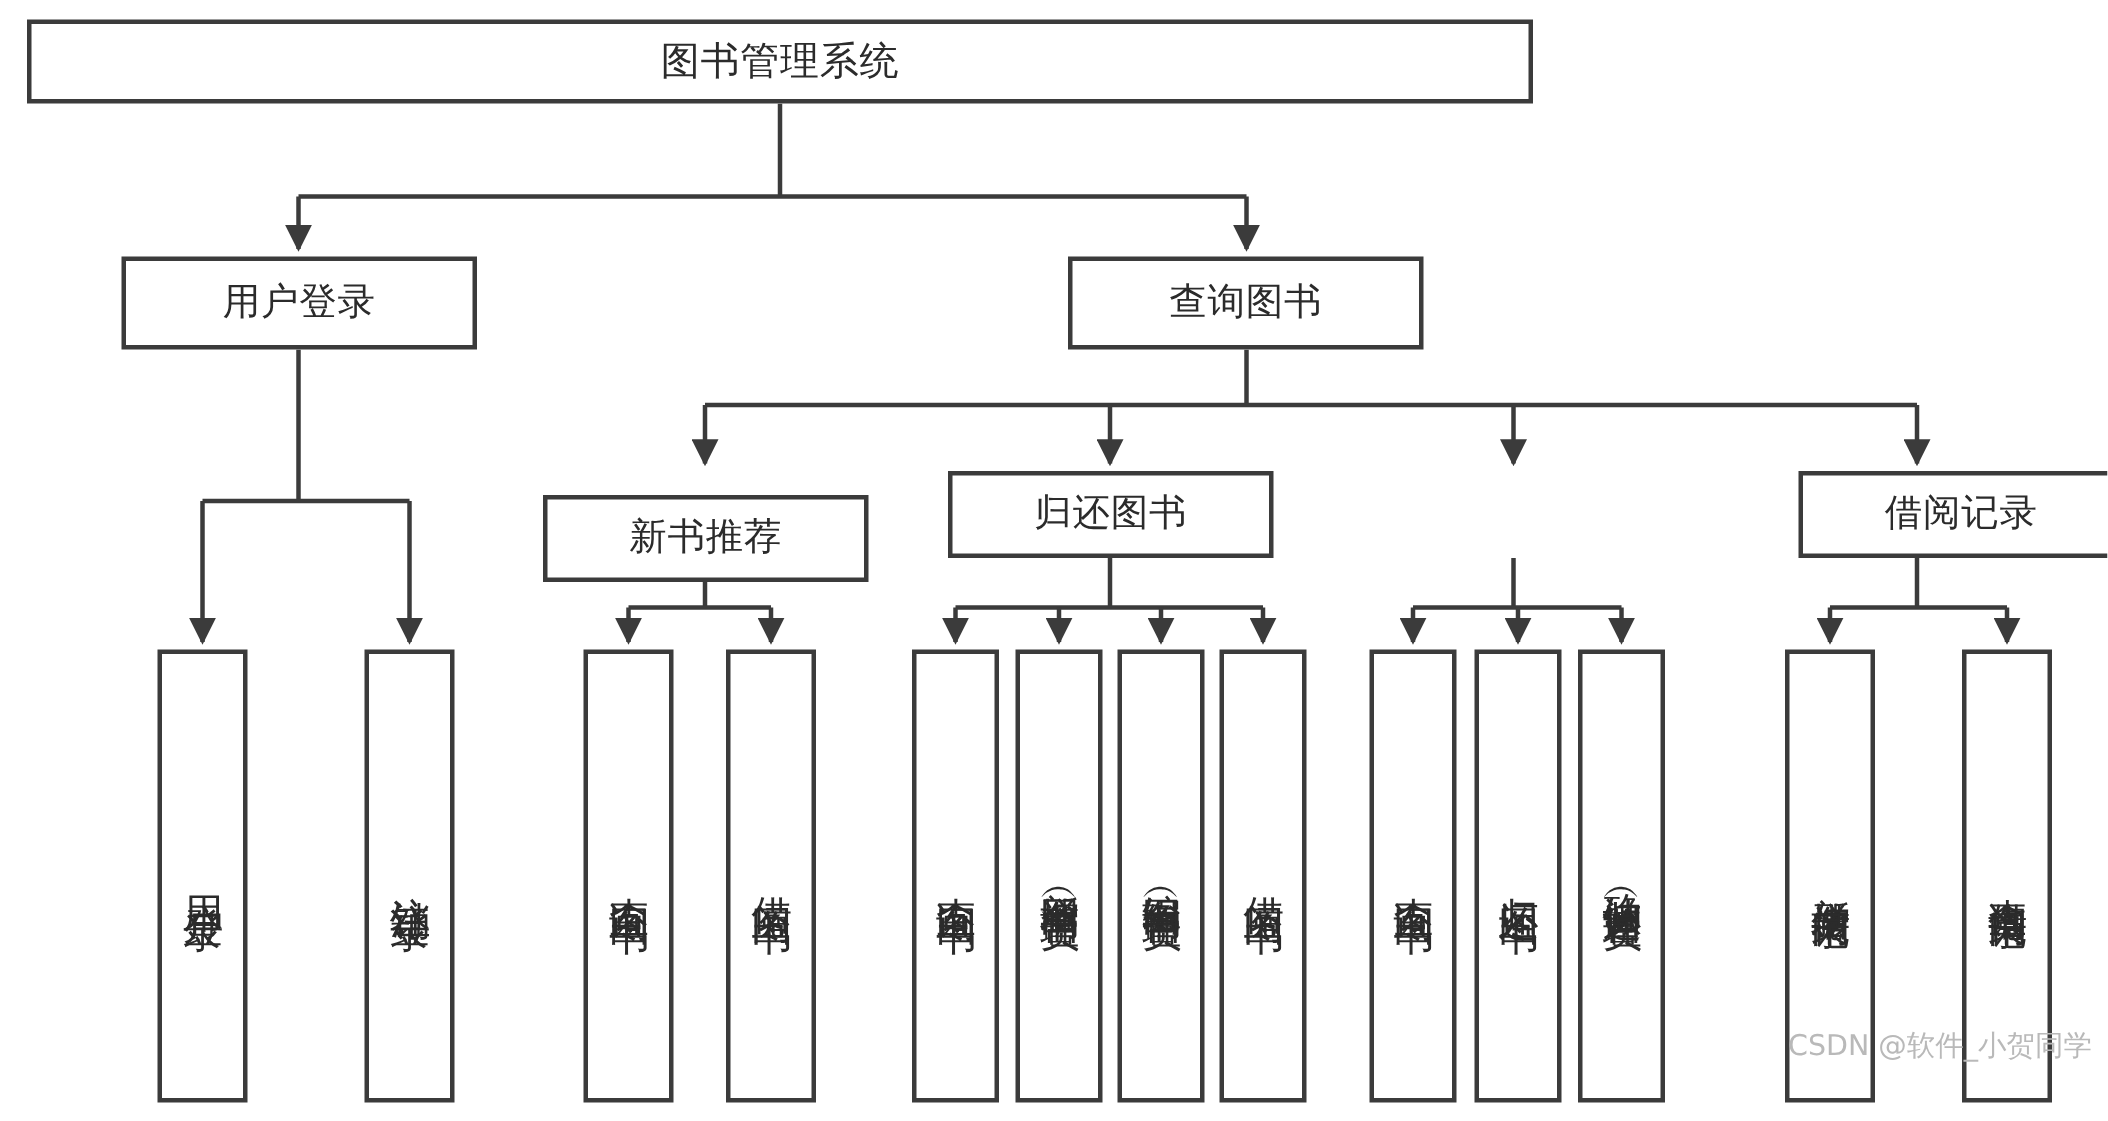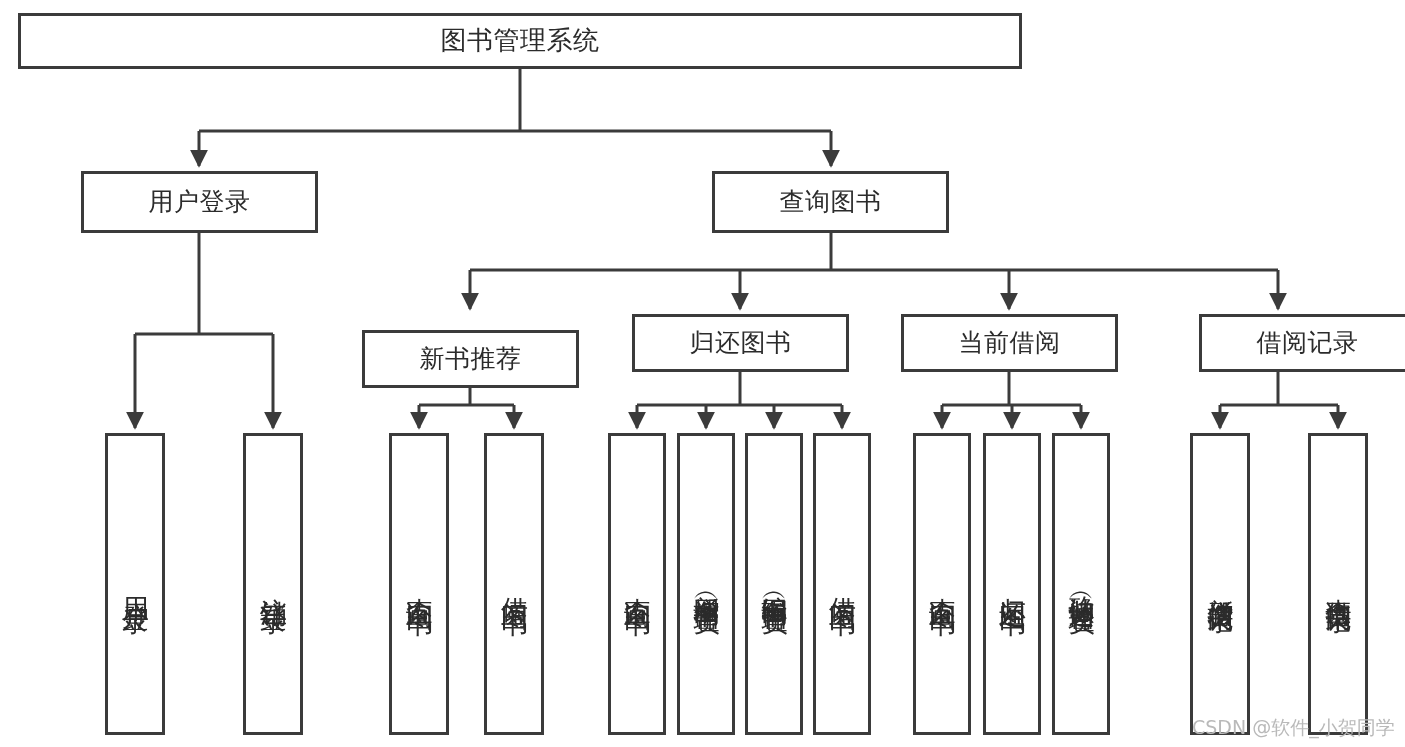--- a/index.html
+++ b/index.html
@@ -143,23 +143,20 @@
   <div class="node horiz" style="left:712px; top:171px; width:237px; height:62px;">
     <span class="lbl">查询图书</span>
   </div>
 
   <div class="node horiz" style="left:362px; top:314px; width:217px; height:58px;margin-top:16px;">
     <span class="lbl">新书推荐</span>
   </div>
   <div class="node horiz" style="left:632px; top:314px; width:217px; height:58px;">
     <span class="lbl">归还图书</span>
   </div>
-  <div class="node horiz" style="left:901px; top:314px; width:217px; height:58px;">
-    <span class="lbl">当前借阅</span>
-  </div>
   <div class="node horiz" style="left:1170px; top:314px; width:217px; height:58px;margin-left:29px;">
     <span class="lbl">借阅记录</span>
   </div>
 
   <div class="node vert" style="left:105px; top:433px; width:60px; height:302px;">
     <span class="lbl">用户登录</span>
   </div>
   <div class="node vert" style="left:243px; top:433px; width:60px; height:302px;">
     <span class="lbl">注销登录</span>
   </div>
@@ -194,15 +191,15 @@
     <span class="lbl">确认归还（管理员）</span>
   </div>
 
   <div class="node vert tall" style="left:1190px; top:433px; width:60px; height:302px;">
     <span class="lbl">新增借阅记录</span>
   </div>
   <div class="node vert tall" style="left:1308px; top:433px; width:60px; height:302px;">
     <span class="lbl">查询借阅记录</span>
   </div>
 
-  <div class="watermark" style="left:1192px; top:715px;">CSDN @软件_小贺同学</div>
+  <div class="watermark" style="left:1192px; top:684px;">CSDN @软件_小贺同学</div>
 
 </div>
 
 </body></html>

